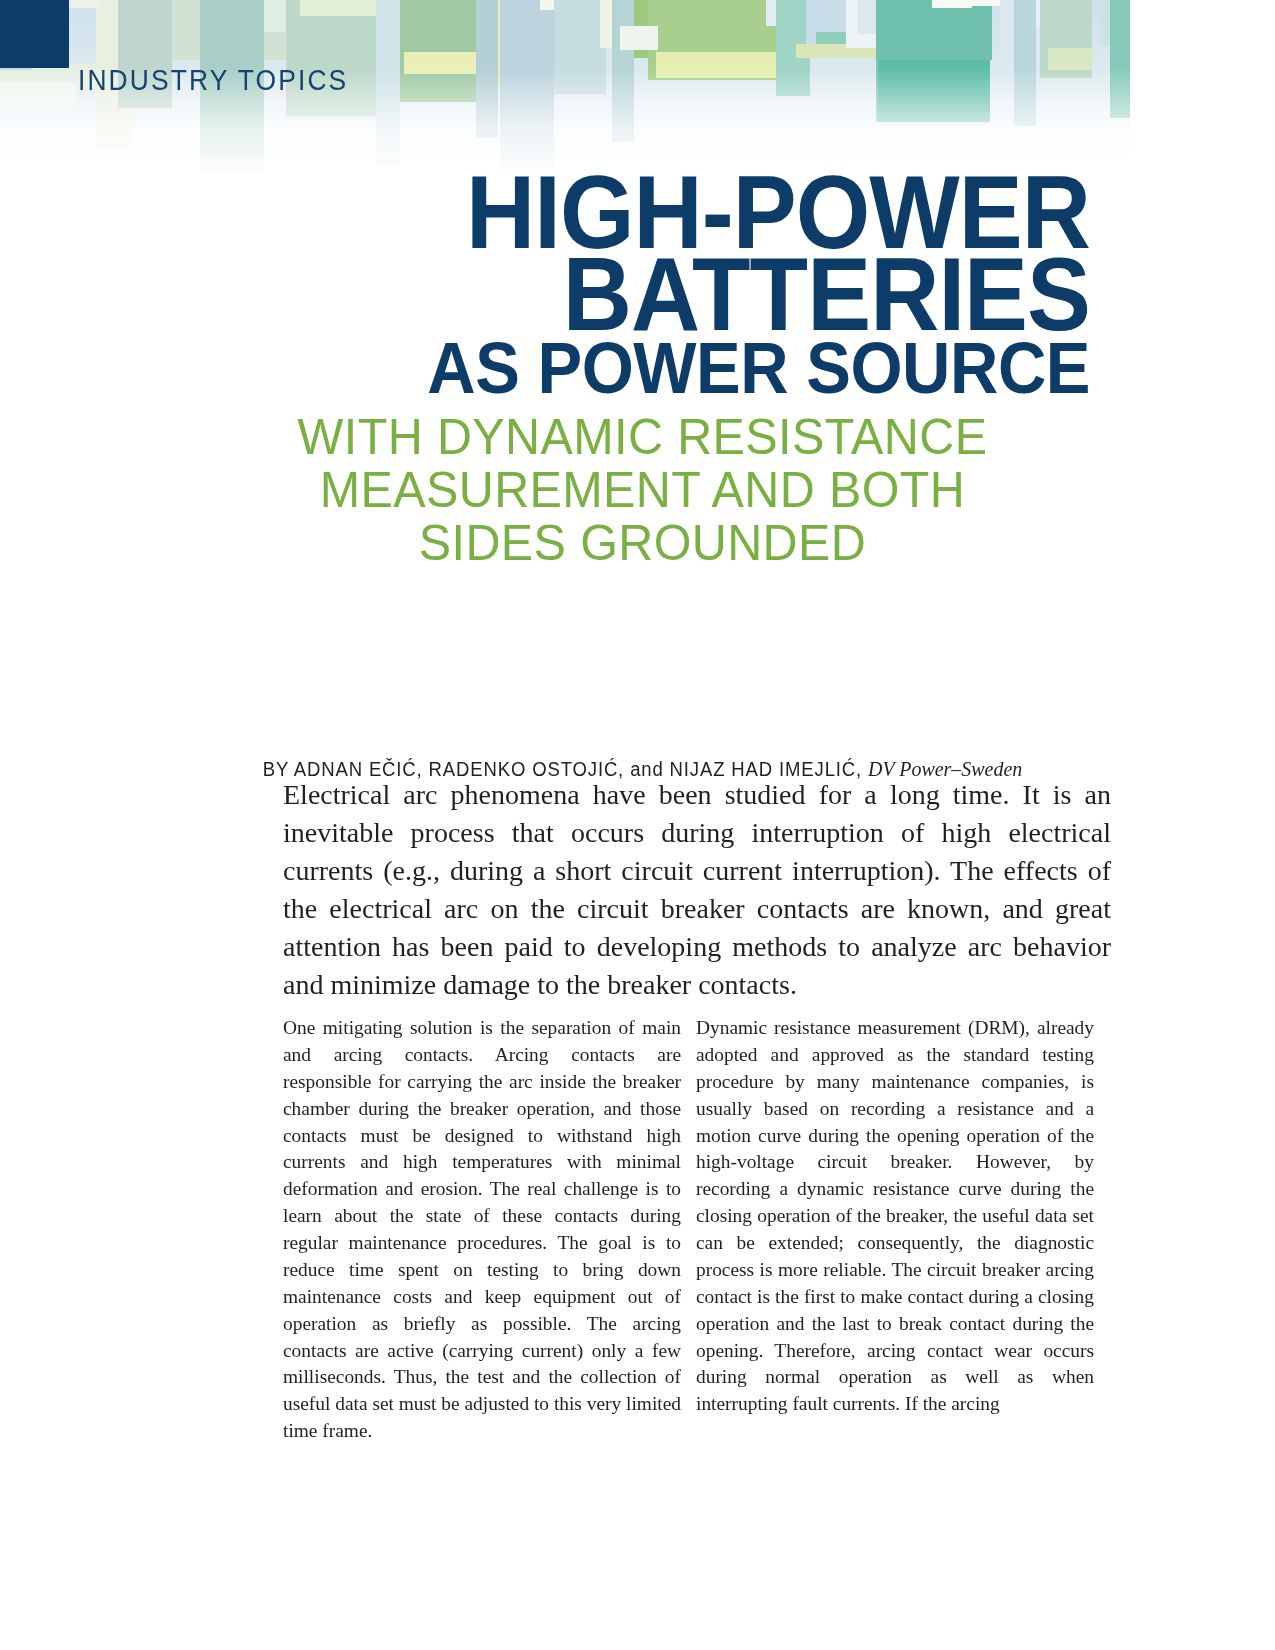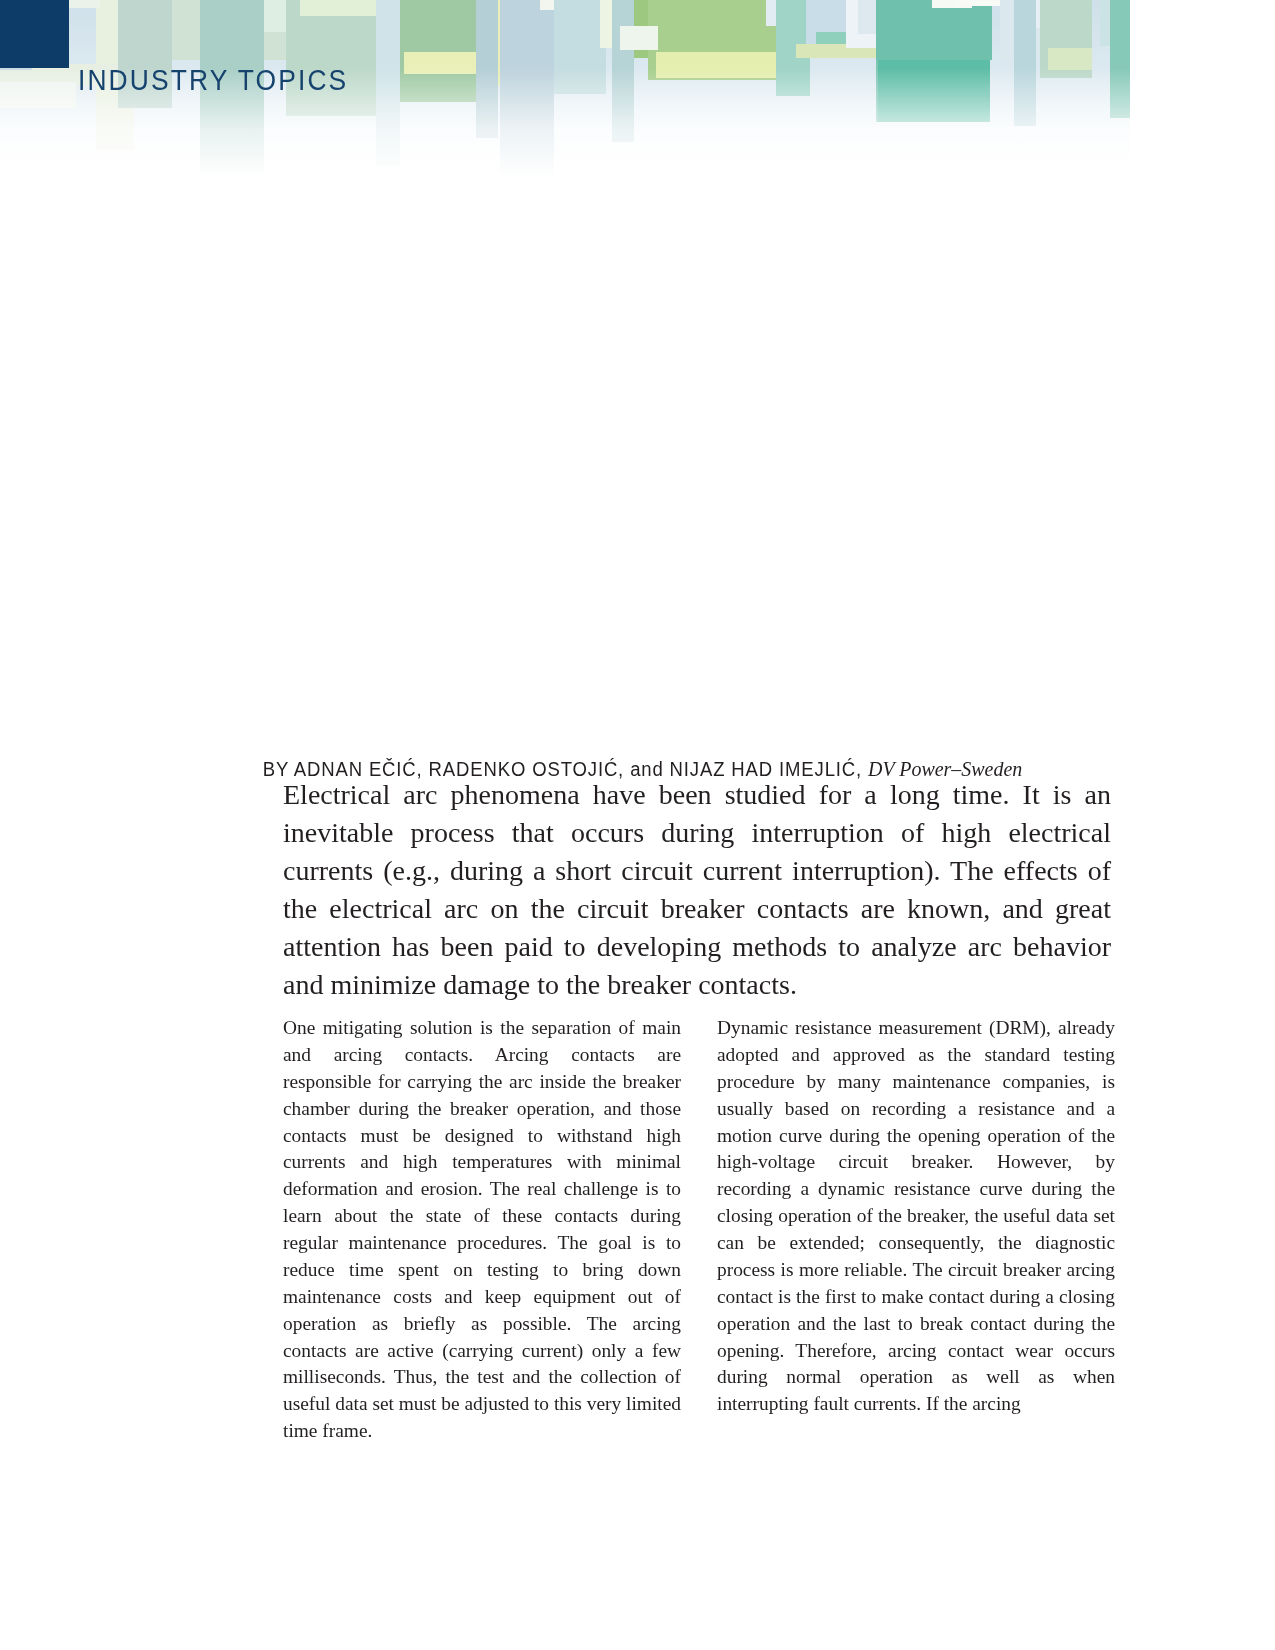--- a/index.html
+++ b/index.html
@@ -129,21 +129,21 @@
   }
 
   
   .cols {
     position: absolute;
     left: 283px;
     top: 1015px;
     width: 832px;
     height: 430px;
     display: flex;
-    gap: 36px;
+    gap: 15px;
   }
   .col {
     width: 398px;
     font-family: "Liberation Serif", serif;
     font-size: 19.4px;
     line-height: 1.385;
     color: #231f20;
     text-align: justify;
     text-justify: inter-word;
   }
@@ -254,20 +254,32 @@
       <i style="left:0px;   top:82px;  width:76px;  height:26px;  background:#f0f5f0;"></i>
       <i style="left:0px;   top:40px;  width:32px;  height:30px;  background:#c8dde2;"></i>
       <i style="left:56px;  top:-10px; width:44px;  height:18px;  background:#eaf2ea;"></i>
     </div>
     <div class="fadeout"></div>
     <div class="navy-tab"></div>
   </div>
 
   <div class="kicker">INDUSTRY TOPICS</div>
 
+  <div class="titlewrap">
+    <div class="t-main">
+      <span class="t-l1">HIGH-POWER</span>
+      <span class="t-l2">BATTERIES</span>
+      <span class="t-l3">AS POWER SOURCE</span>
+    </div>
+    <div class="t-sub">
+      <span>WITH DYNAMIC RESISTANCE</span>
+      <span>MEASUREMENT AND BOTH</span>
+      <span>SIDES GROUNDED</span>
+    </div>
+  </div>
 
   <div class="byline">
     <span>BY ADNAN  EČIĆ, RADENKO OSTOJIĆ, and NIJAZ HAD IMEJLIĆ,</span>
     <span class="pub">DV Power–Sweden</span>
   </div>
 
   <div class="intro">Electrical arc phenomena have been studied for a long time. It is an inevitable process that occurs during interruption of high electrical currents (e.g., during a short circuit current interruption). The effects of the electrical arc on the circuit breaker contacts are known, and great attention has been paid to developing methods to analyze arc behavior and minimize damage to the breaker contacts.</div>
 
   <div class="cols">
     <div class="col">

